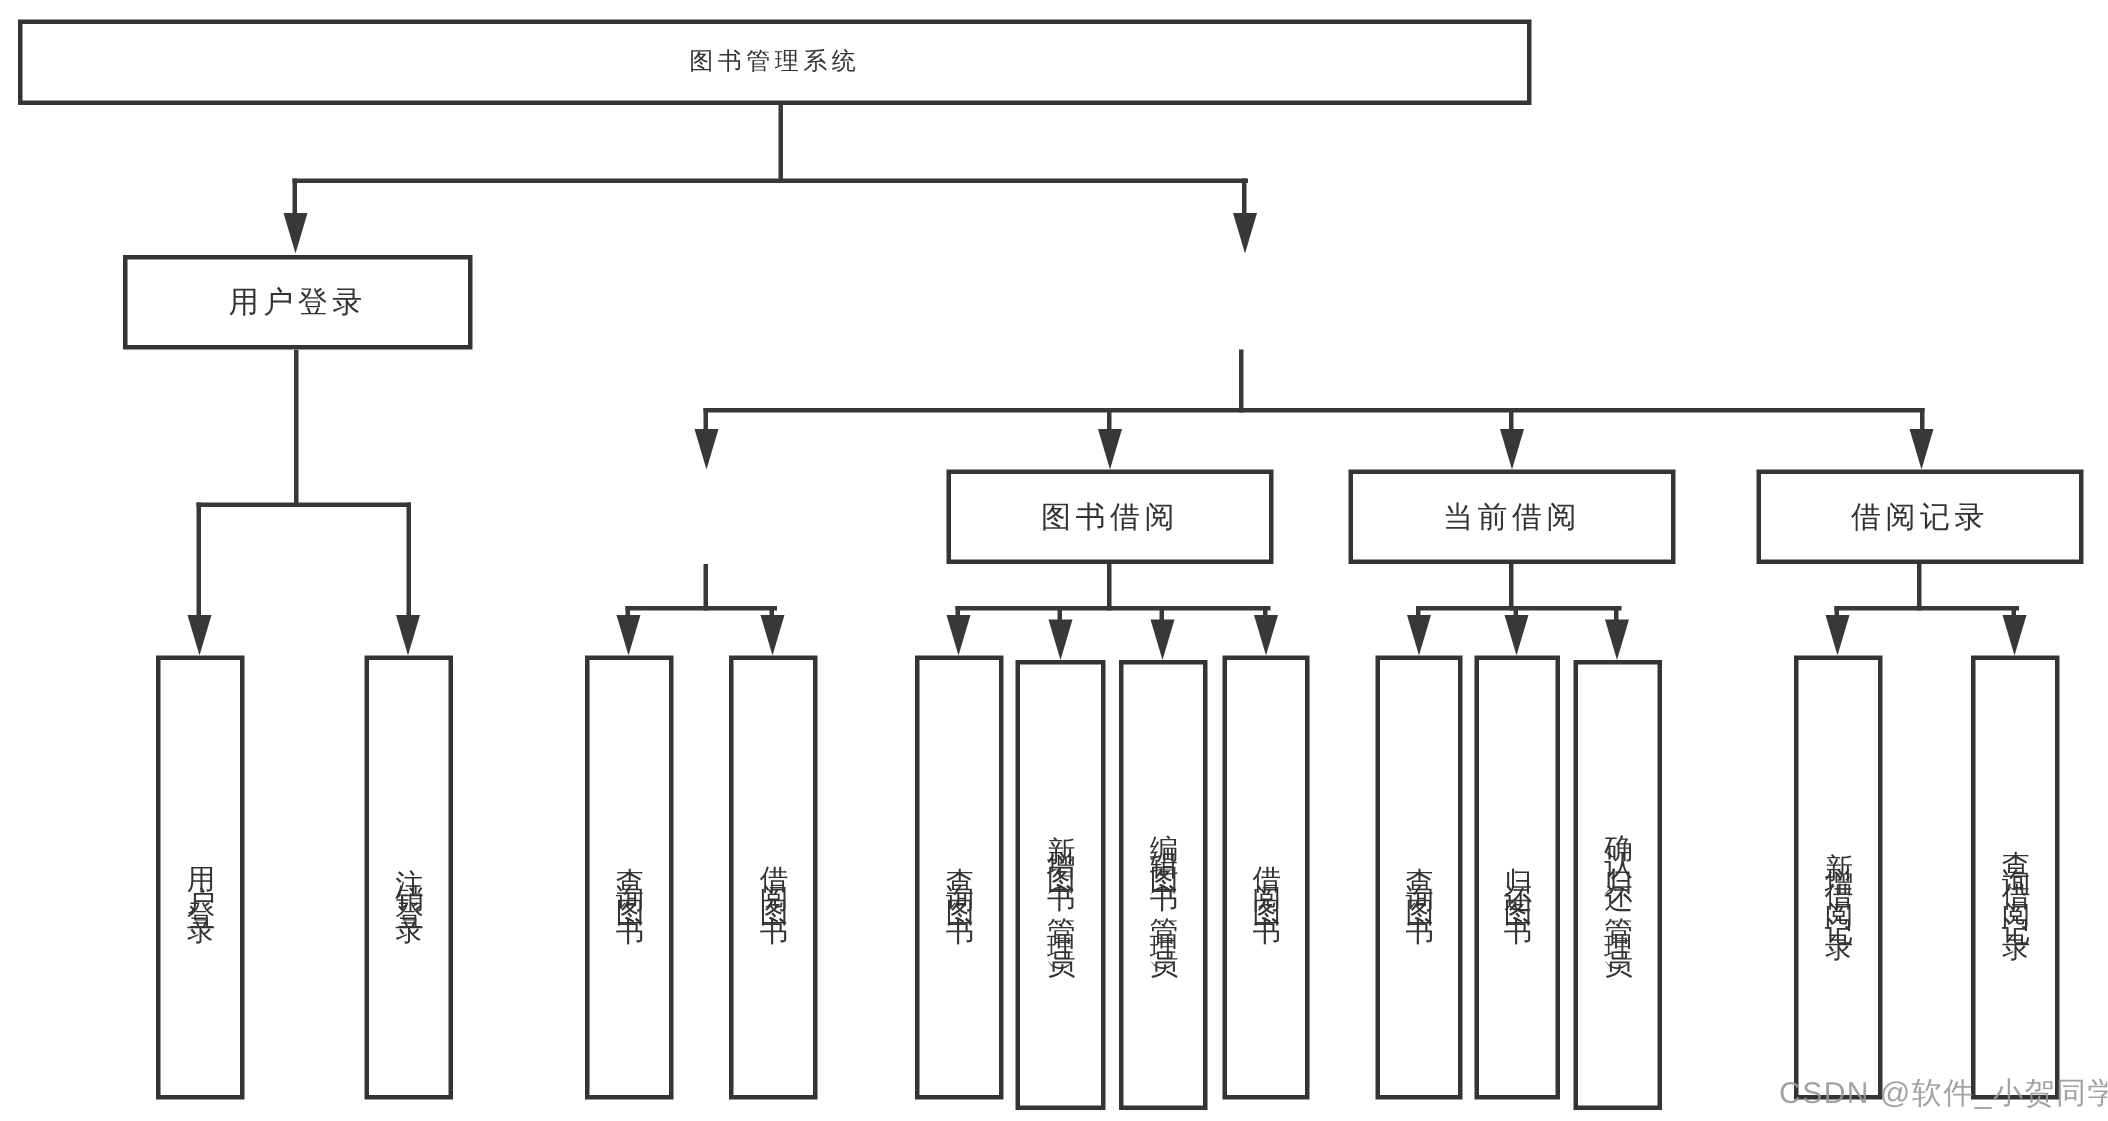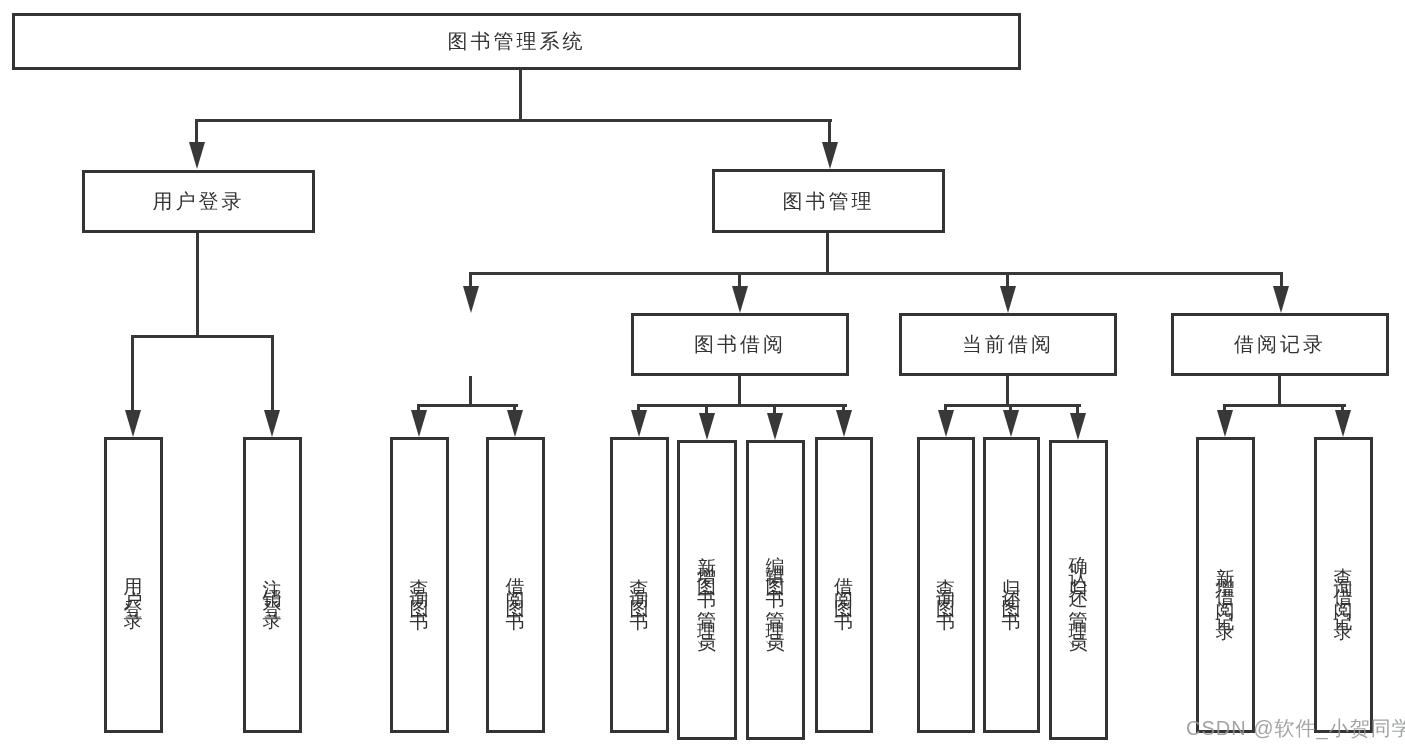--- a/index.html
+++ b/index.html
@@ -5,21 +5,21 @@
   html,body{margin:0;padding:0;background:#fff;}
   #stage{
     position:relative;width:1405px;height:747px;background:#ffffff;
     font-family:"Liberation Sans","DejaVu Sans",sans-serif;overflow:hidden;
   }
   .node{
     position:absolute;box-sizing:border-box;border:3px solid #343434;background:#ffffff;
     display:flex;align-items:center;justify-content:center;color:#333333;z-index:2;
   }
   .node.h span{font-size:20px;letter-spacing:3px;white-space:nowrap;}
-  .node.root span{font-size:20px;}
+  .node.root span{font-size:16px;}
   .node.v .vtext{
     writing-mode:vertical-rl;text-orientation:mixed;
     font-size:19px;letter-spacing:11px;line-height:1;color:#333333;
   }
   .ln{position:absolute;background:#383838;z-index:1;}
   .ar{
     position:absolute;width:0;height:0;z-index:1;
     border-left:8px solid transparent;border-right:8px solid transparent;
     border-top:27px solid #383838;
   }
@@ -32,23 +32,20 @@
 <body>
 
 <div id="stage">
 
   <div class="node h root" style="left:12px;top:13px;width:1009px;height:57px">
     <span>图书管理系统</span>
   </div>
 
   <div class="node h" style="left:82px;top:170px;width:233px;height:63px">
     <span>用户登录</span>
-  </div>
-  <div class="node h" style="left:712px;top:169px;width:233px;height:64px">
-    <span>图书管理</span>
   </div>
 
   <div class="node h" style="left:899px;top:313px;width:218px;height:63px">
     <span>当前借阅</span>
   </div>
   <div class="node h" style="left:631px;top:313px;width:218px;height:63px">
     <span>图书借阅</span>
   </div>
   <div class="node h" style="left:1171px;top:313px;width:218px;height:63px">
     <span>借阅记录</span>

